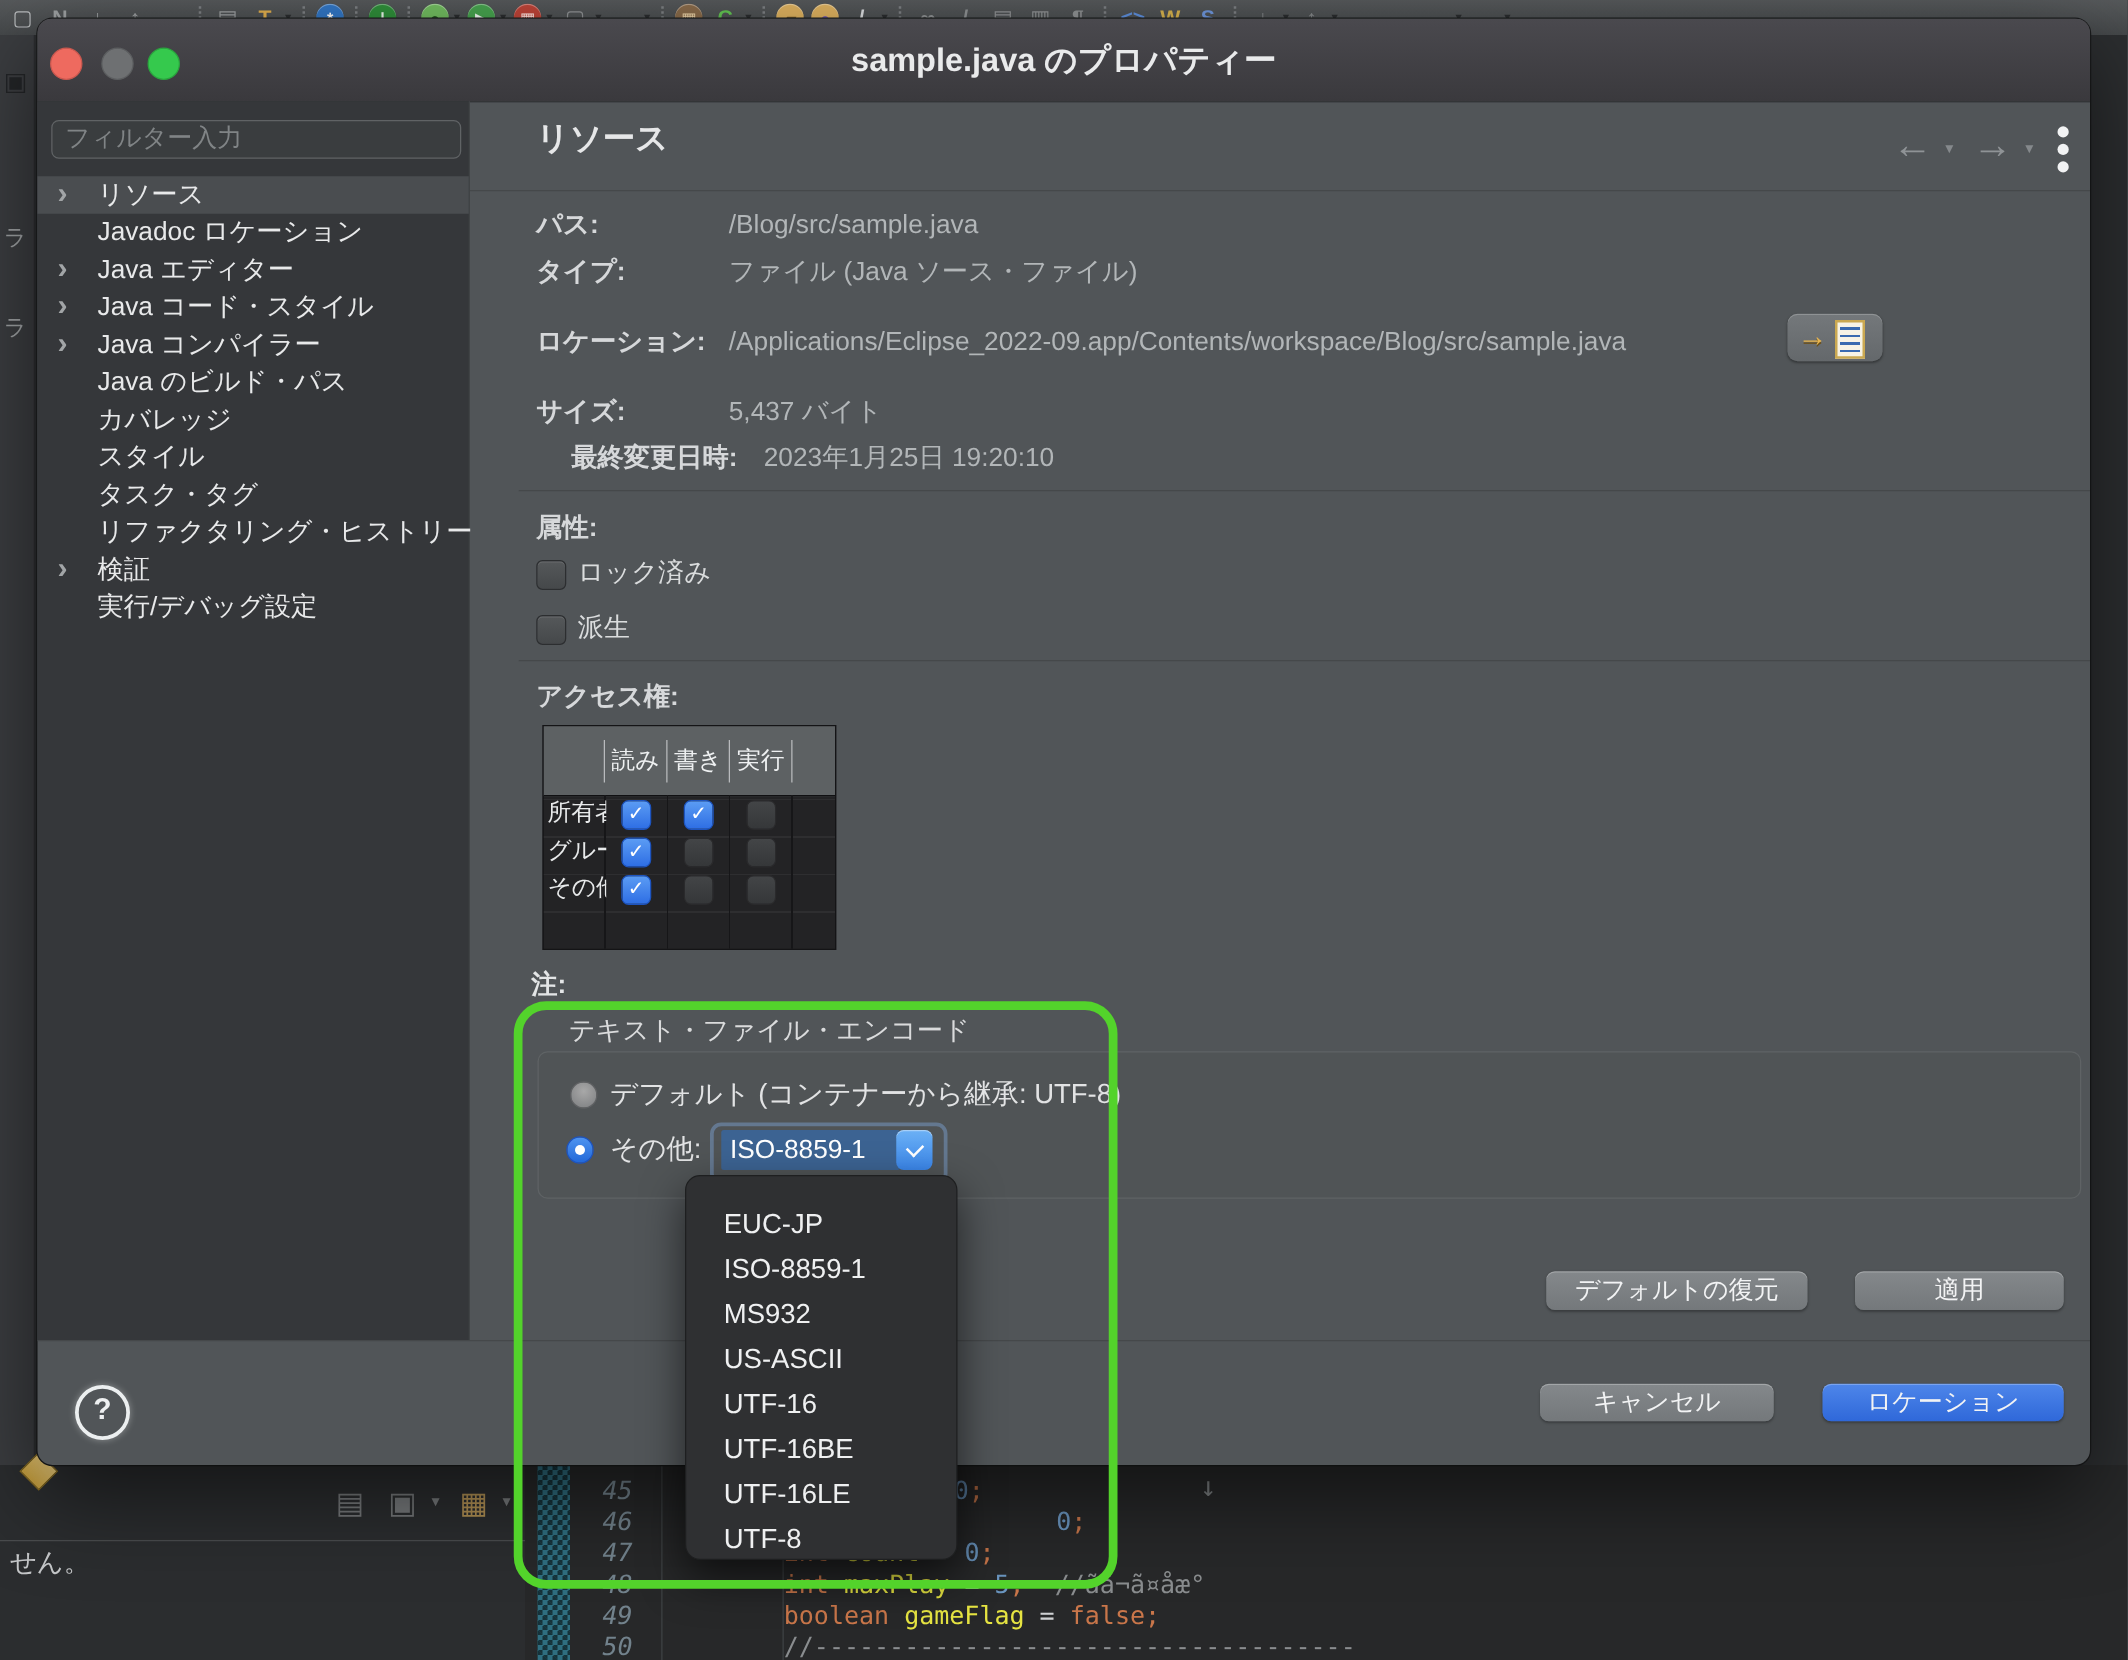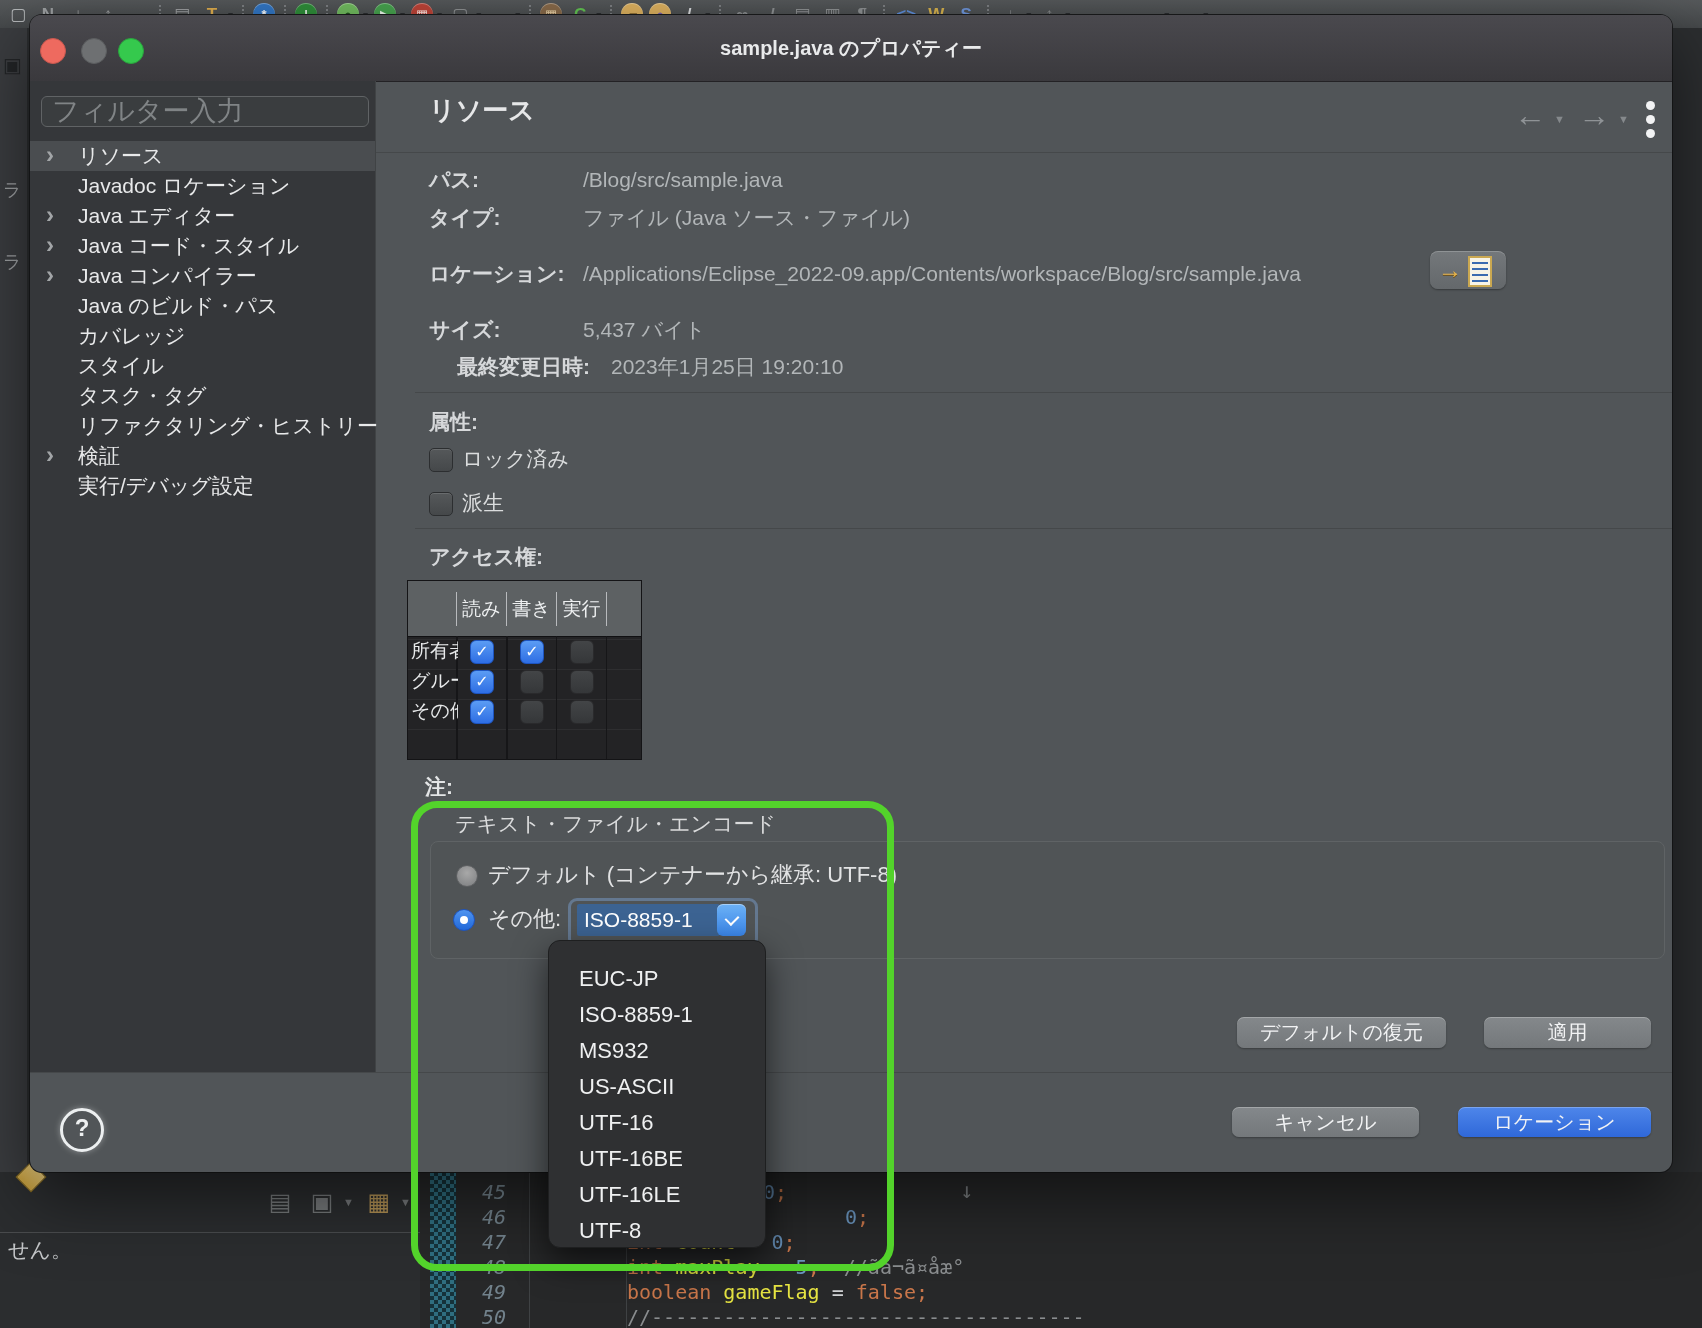--- a/index.html
+++ b/index.html
@@ -60,25 +60,25 @@
     background:#515558;border-radius:12px;z-index:10;
     box-shadow:0 25px 70px rgba(0,0,0,.55),0 0 0 1px #1b1c1d;
   }
   #titlebar{position:absolute;left:0;top:0;width:1642px;height:66px;
     background:linear-gradient(#4a494e,#3a393d);border-radius:11px 11px 0 0;border-bottom:1px solid #232225;}
   .light{position:absolute;top:23px;width:24px;height:24px;border-radius:50%;}
   .light.red{left:10px;background:#ee6a5f;border:1px solid #c9584f;}
   .light.gray{left:51px;background:#6e7072;border:1px solid #5c5e60;}
   .light.green{left:88px;background:#35c94d;border:1px solid #2aa53e;}
   #dlg-title{position:absolute;left:0;top:0;width:100%;height:66px;line-height:66px;text-align:center;
-    color:#e9eaeb;font-size:20px;font-weight:700;}
+    color:#e9eaeb;font-size:26px;font-weight:700;}
 
   #sidebar{position:absolute;left:0;top:66px;width:345px;height:991px;background:#35373a;border-right:1px solid #404345;}
   #filter-input{position:absolute;left:11px;top:15px;width:306px;height:29px;background:#3a3d3f;
-    border:1px solid #606365;border-radius:6px;color:#c8cacb;font-size:27px;padding:0 10px;outline:none;
+    border:1px solid #606365;border-radius:6px;color:#c8cacb;font-size:20px;padding:0 10px;outline:none;
     font-family:"Liberation Sans","DejaVu Sans",sans-serif;}
   #filter-input::placeholder{color:#808486;}
   .tree-item{position:absolute;left:0;width:345px;height:30px;line-height:30px;color:#e8e9ea;font-size:21px;}
   .tree-item.selected{background:#4a4d50;}
   .tree-chev{position:absolute;left:16px;top:0;color:#a2a5a7;font-size:24px;font-weight:700;line-height:28px;}
   .tree-label{position:absolute;left:48px;white-space:nowrap;}
 
   #page-title{position:absolute;left:399px;top:78px;height:34px;line-height:34px;color:#e6e7e8;font-size:26px;font-weight:700;}
   .nav-arrow{position:absolute;top:84px;font-size:32px;font-weight:700;color:#8f9396;line-height:32px;}
   .nav-dd{position:absolute;top:98px;font-size:11px;color:#85898c;}
@@ -106,21 +106,21 @@
   #locate-btn .arr{position:absolute;left:8px;top:5px;font-size:24px;font-weight:700;color:#e8b54e;text-shadow:0 1px 0 #6b4d12;}
 
   #attr-label,#perm-label{position:absolute;left:399px;color:#d6d8da;font-size:21px;font-weight:600;}
   #attr-label{top:393px;} #perm-label{top:528px;}
   .cbx-attr{position:absolute;left:399px;width:22px;height:22px;border-radius:5px;border:1px solid #2c2e30;
     background:linear-gradient(#55585a,#45484a);box-shadow:inset 0 1px 0 rgba(255,255,255,.12);}
   #cb-locked{top:433px;} #cb-derived{top:477px;}
   .cbx-attr-label{position:absolute;left:432px;height:24px;line-height:24px;color:#dadcdd;font-size:21px;}
   #cb-locked-label{top:432px;} #cb-derived-label{top:476px;}
 
-  #perm-table{position:absolute;left:377px;top:565px;width:233px;height:178px;background:#232325;border:1px solid #141416;}
+  #perm-table{position:absolute;left:404px;top:565px;width:233px;height:178px;background:#232325;border:1px solid #141416;}
   #perm-header{position:absolute;left:0;top:0;width:233px;height:55px;background:#5d6163;border-bottom:1px solid #101012;}
   .ph-label{position:absolute;top:0;width:49px;height:55px;line-height:55px;text-align:center;color:#eef0f1;font-size:19px;}
   .ph-0{left:49px;} .ph-1{left:99px;} .ph-2{left:149px;}
   .ph-sep{position:absolute;top:11px;width:1px;height:34px;background:#cfd1d3;opacity:.8;}
   .phs-0{left:48px;} .phs-1{left:98px;} .phs-2{left:148px;} .phs-3{left:198px;}
   #perm-grid{position:absolute;left:0;top:55px;width:233px;height:123px;
     background-image:
       repeating-linear-gradient(90deg,transparent 0,transparent 48.5px,#161618 48.5px,#161618 49.8px),
       repeating-linear-gradient(0deg,transparent 0,transparent 29px,#2e2e30 29px,#2e2e30 30px);}
   .perm-name{position:absolute;left:0;width:47px;height:30px;line-height:30px;color:#e8eaeb;font-size:19px;

